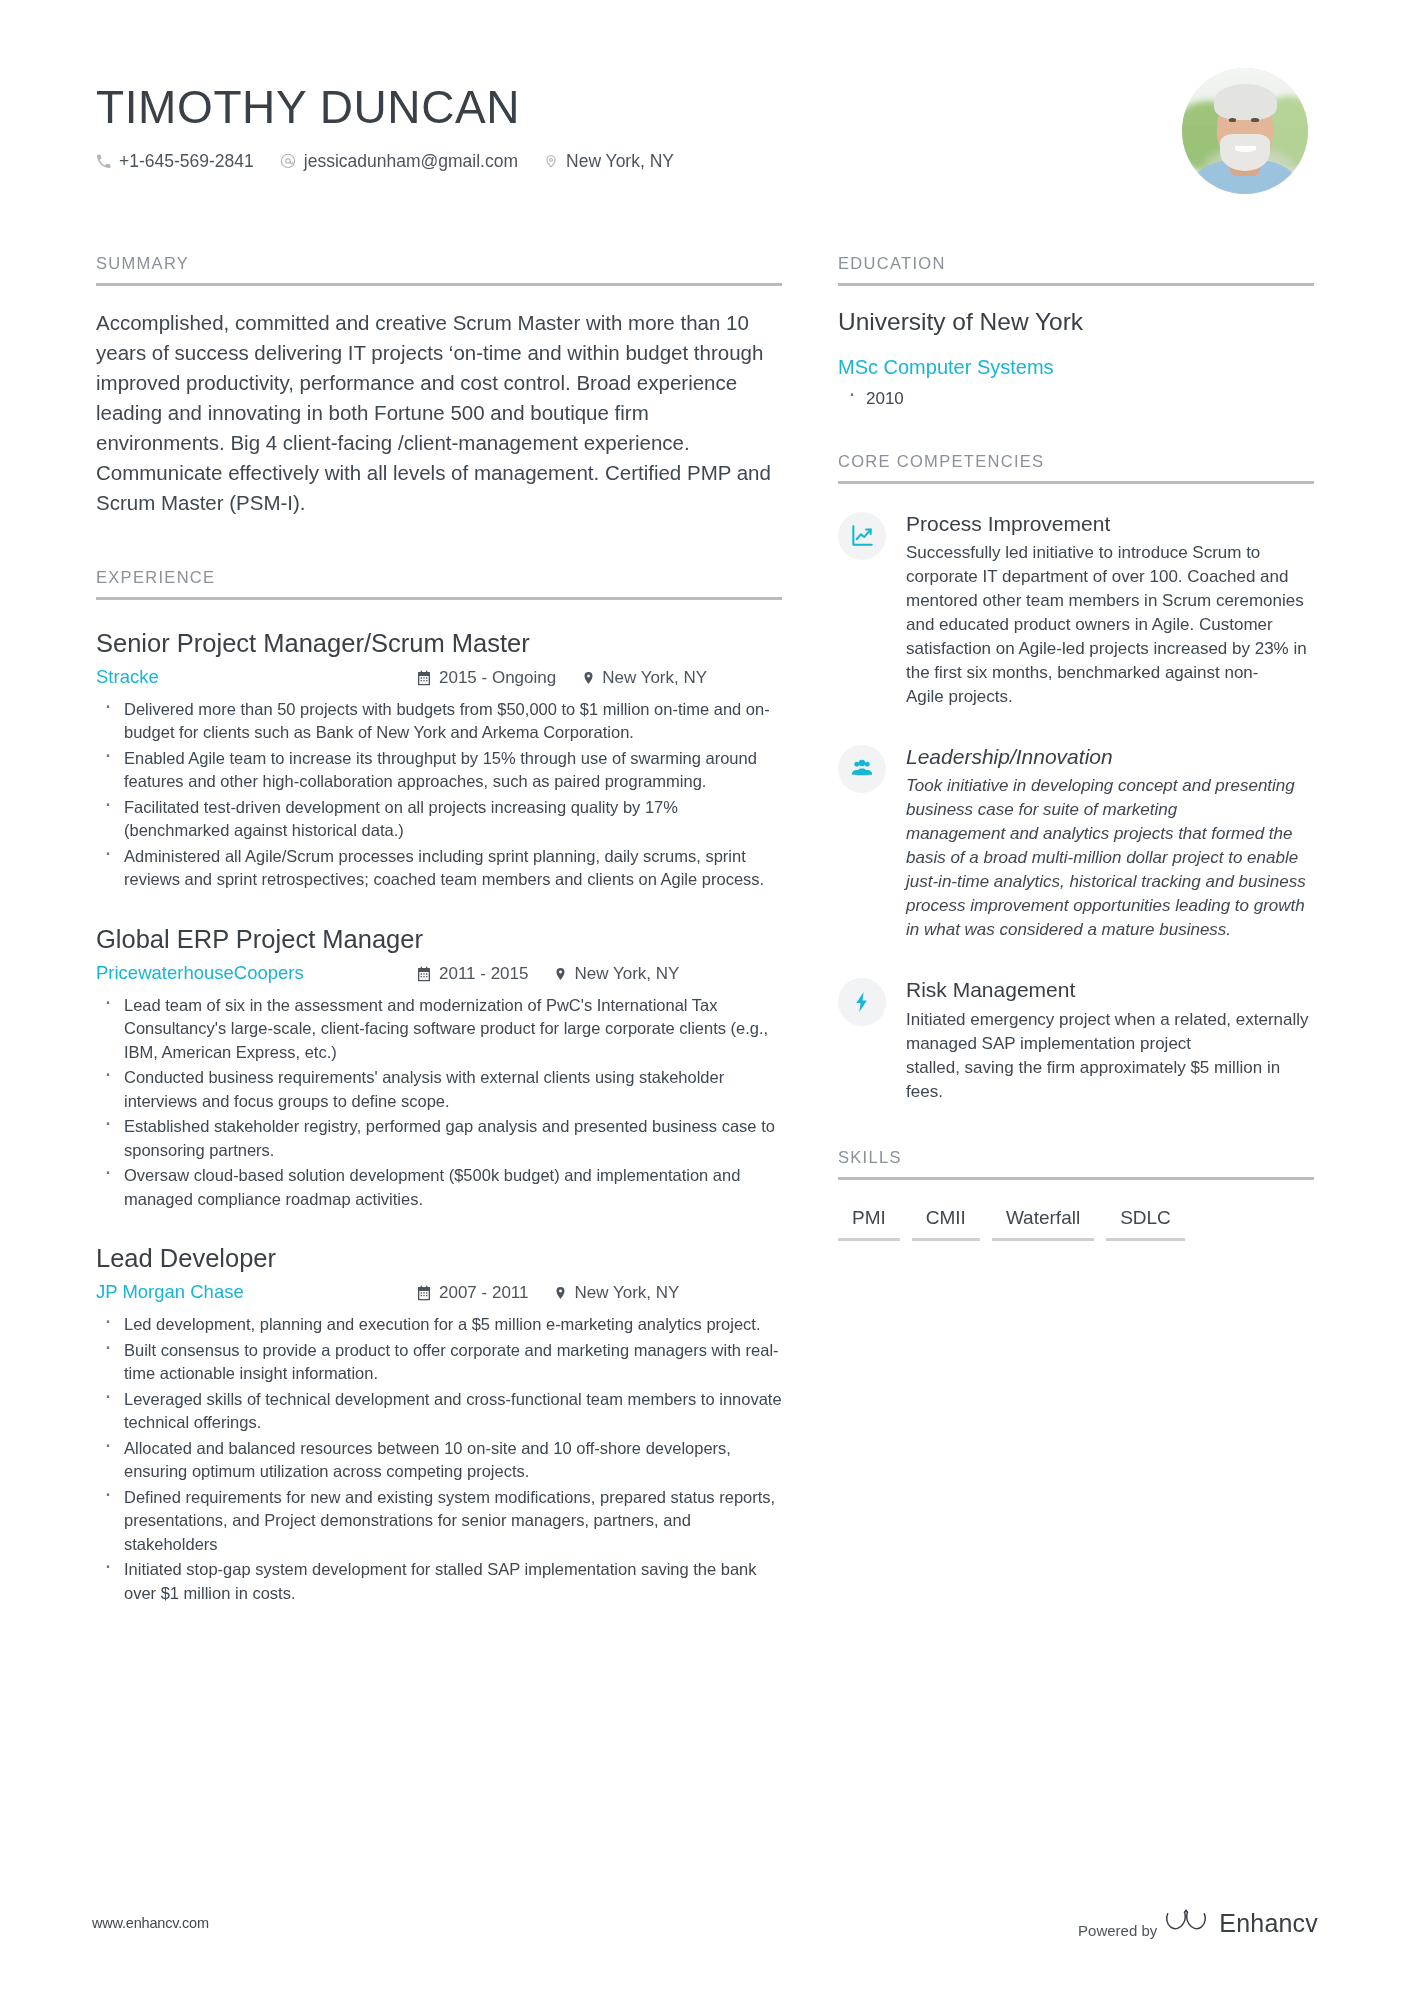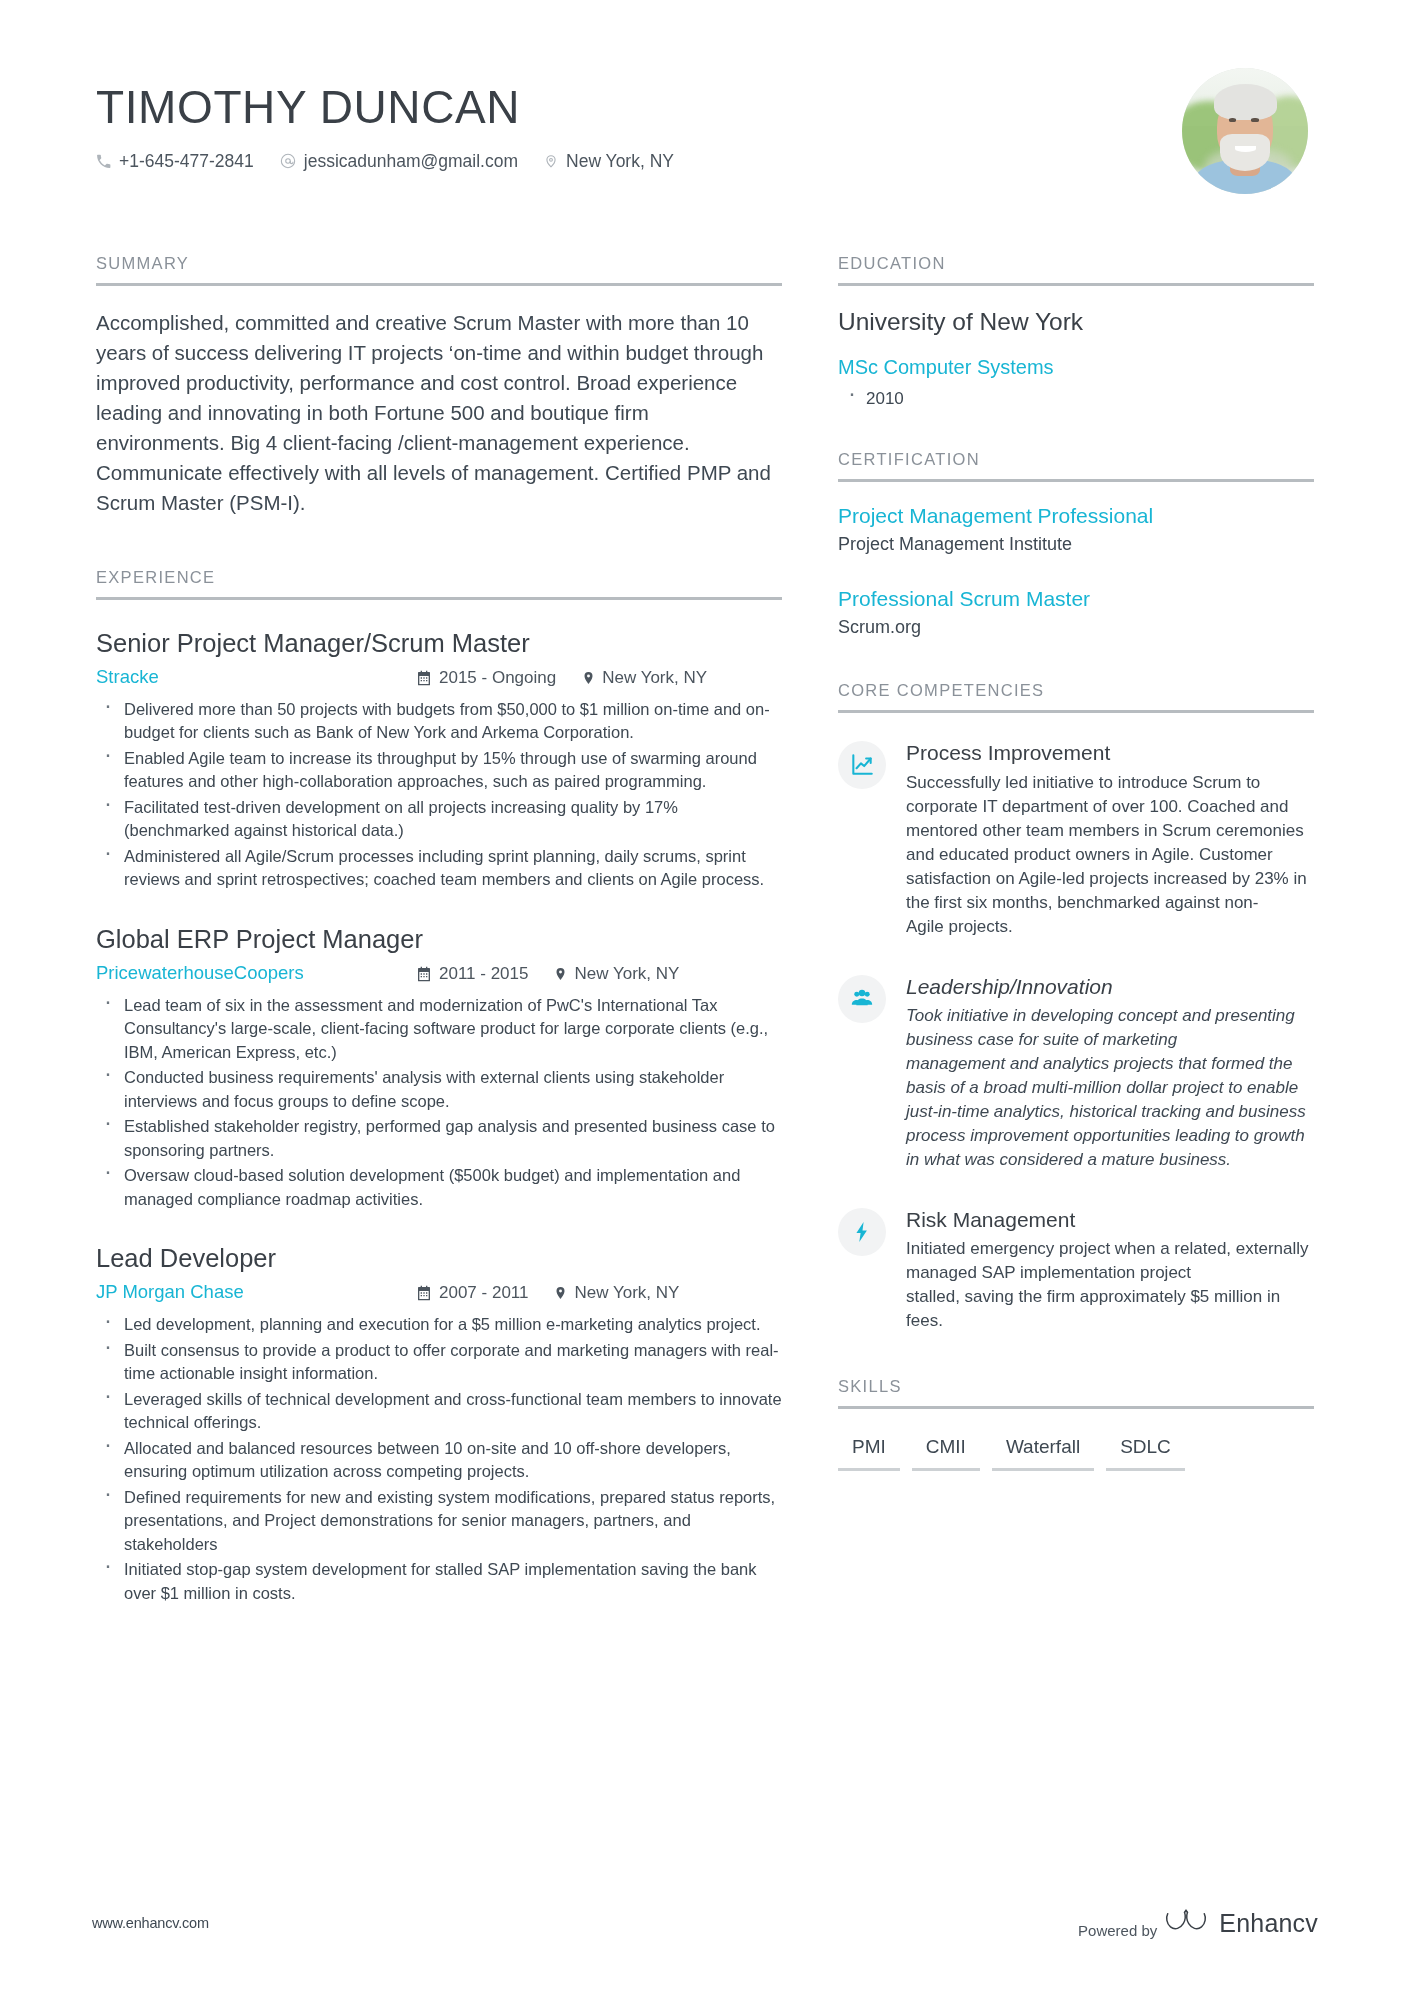--- a/index.html
+++ b/index.html
@@ -307,21 +307,21 @@
     <div class="header-left">
       <div class="name">TIMOTHY DUNCAN</div>
       <div class="contact-row">
 
         <div class="contact-item">
           <span class="ico">
             <svg width="15" height="15" viewBox="0 0 24 24" fill="currentColor">
               <path d="M6.6 10.8c1.8 3.5 4.1 5.8 7.6 7.6l2.5-2.5c.3-.3.8-.4 1.2-.3 1.3.4 2.7.7 4.1.7.6 0 1 .4 1 1v4c0 .6-.4 1-1 1C10.8 22.3 1.7 13.2 1.7 2c0-.6.4-1 1-1h4c.6 0 1 .4 1 1 0 1.4.2 2.8.7 4.1.1.4 0 .9-.3 1.2l-2.5 2.5z"></path>
             </svg>
           </span>
-          <span>+1-645-477-2841</span>
+          <span>+1-645-569-2841</span>
         </div>
 
         <div class="contact-item">
           <span class="ico">
             <svg width="16" height="16" viewBox="0 0 24 24" fill="none" stroke="currentColor" stroke-width="1.6">
               <circle cx="12" cy="12" r="10"></circle>
               <circle cx="12" cy="12" r="3.4"></circle>
               <path d="M15.4 12v1.9c0 1.2.9 2 2 2 1.3 0 2.2-1.1 2.2-2.6"></path>
             </svg>
           </span>
@@ -472,32 +472,20 @@
         <div class="sec-rule"></div>
         <div>
           <div class="edu-school">University of New York</div>
           <div class="edu-degree">MSc Computer Systems</div>
           <ul class="edu-years">
             <li>2010</li>
           </ul>
         </div>
       </div>
 
-      <div class="side-sec" style="margin-top:40px;">
-        <div class="sec-title">CERTIFICATION</div>
-        <div class="sec-rule"></div>
-        <div class="cert-item">
-          <div class="cert-name">Project Management Professional</div>
-          <div class="cert-org">Project Management Institute</div>
-        </div>
-        <div class="cert-item" style="margin-top:28px;">
-          <div class="cert-name">Professional Scrum Master</div>
-          <div class="cert-org">Scrum.org</div>
-        </div>
-      </div>
 
       <div class="side-sec" style="margin-top:42px;">
         <div class="sec-title">CORE COMPETENCIES</div>
         <div class="sec-rule"></div>
 
         <div class="comp-item">
           <div class="comp-icon">
             <svg width="26" height="26" viewBox="0 0 24 24" fill="none" stroke="#18b5d4" stroke-width="1.9" stroke-linecap="round" stroke-linejoin="round">
               <path d="M4 3v17h17"></path>
               <path d="M7 15l4-4.5 3 2.5L20 6"></path>

